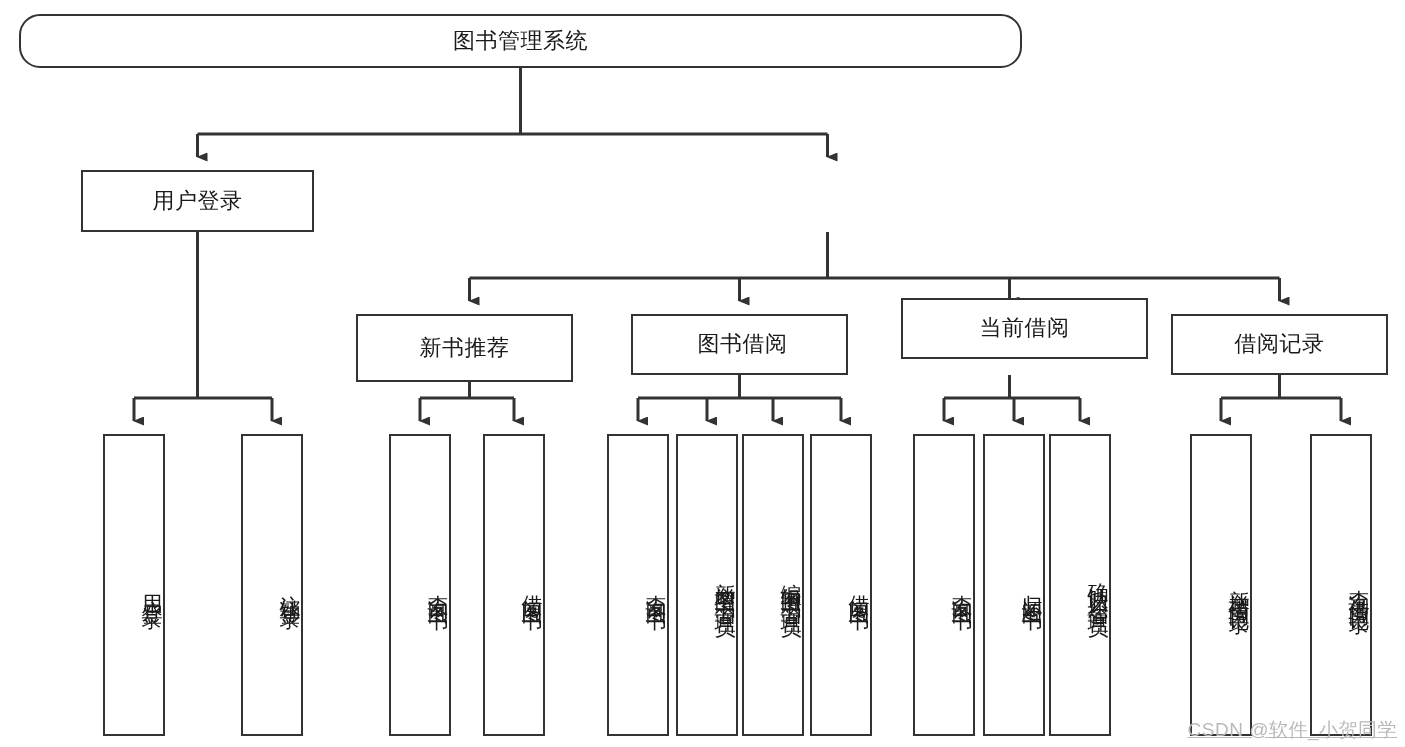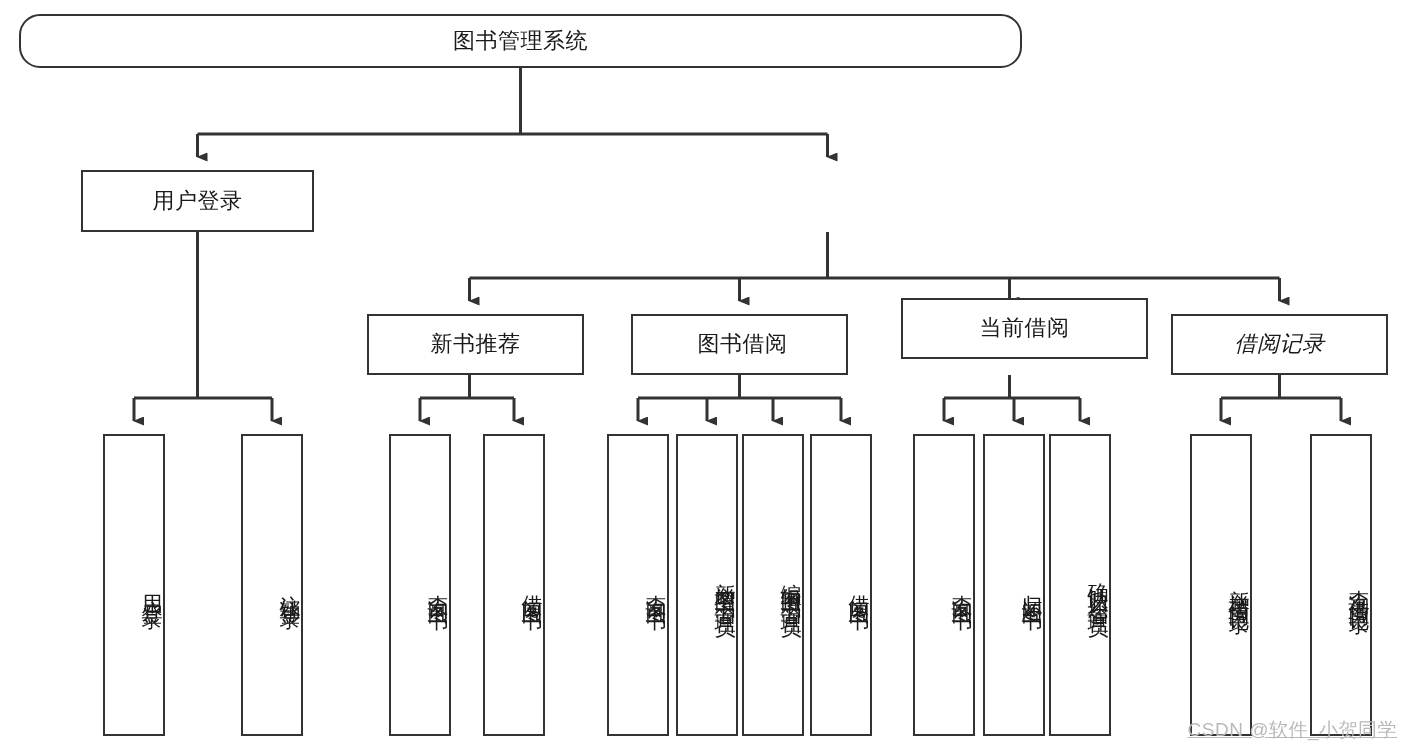--- a/index.html
+++ b/index.html
@@ -112,24 +112,24 @@
         <path d="M 1221 398 L 1341 398"></path>
         <path d="M 1221 398 L 1221 421" marker-end="url(#arrowhead)"></path>
         <path d="M 1341 398 L 1341 421" marker-end="url(#arrowhead)"></path>
       </g>
   </svg>
 
   <div class="node node-h node-title" style="left: 19px; top: 14px; width: 1003px; height: 54px; border-radius: 21px;">图书管理系统</div>
 
   <div class="node node-h" style="left: 81px; top: 170px; width: 233px; height: 62px;">用户登录</div>
 
-  <div class="node node-h" style="left: 367px; top: 314px; width: 217px; height: 61px;">新书推荐</div>
+  <div class="node node-h" style="left: 356px; top: 314px; width: 217px; height: 68px;">新书推荐</div>
   <div class="node node-h" style="left: 631px; top: 314px; width: 217px; height: 61px; padding-left: 6px;">图书借阅</div>
   <div class="node node-h" style="left: 901px; top: 298px; width: 247px; height: 61px;">当前借阅</div>
-  <div class="node node-h" style="left: 1171px; top: 314px; width: 217px; height: 61px; font-style: italic;">借阅记录</div>
+  <div class="node node-h" style="left: 1171px; top: 314px; width: 217px; height: 61px;">借阅记录</div>
 
   <div class="node node-v" style="left: 103px; top: 434px; width: 62px; height: 302px;">用户登录</div>
   <div class="node node-v" style="left: 241px; top: 434px; width: 62px; height: 302px;">注销登录</div>
 
   <div class="node node-v" style="left: 389px; top: 434px; width: 62px; height: 302px;">查询图书</div>
   <div class="node node-v" style="left: 483px; top: 434px; width: 62px; height: 302px;">借阅图书</div>
 
   <div class="node node-v" style="left: 607px; top: 434px; width: 62px; height: 302px;">查询图书</div>
   <div class="node node-v" style="left: 676px; top: 434px; width: 62px; height: 302px;">新增图书（管理员）</div>
   <div class="node node-v" style="left: 742px; top: 434px; width: 62px; height: 302px;">编辑图书（管理员）</div>

